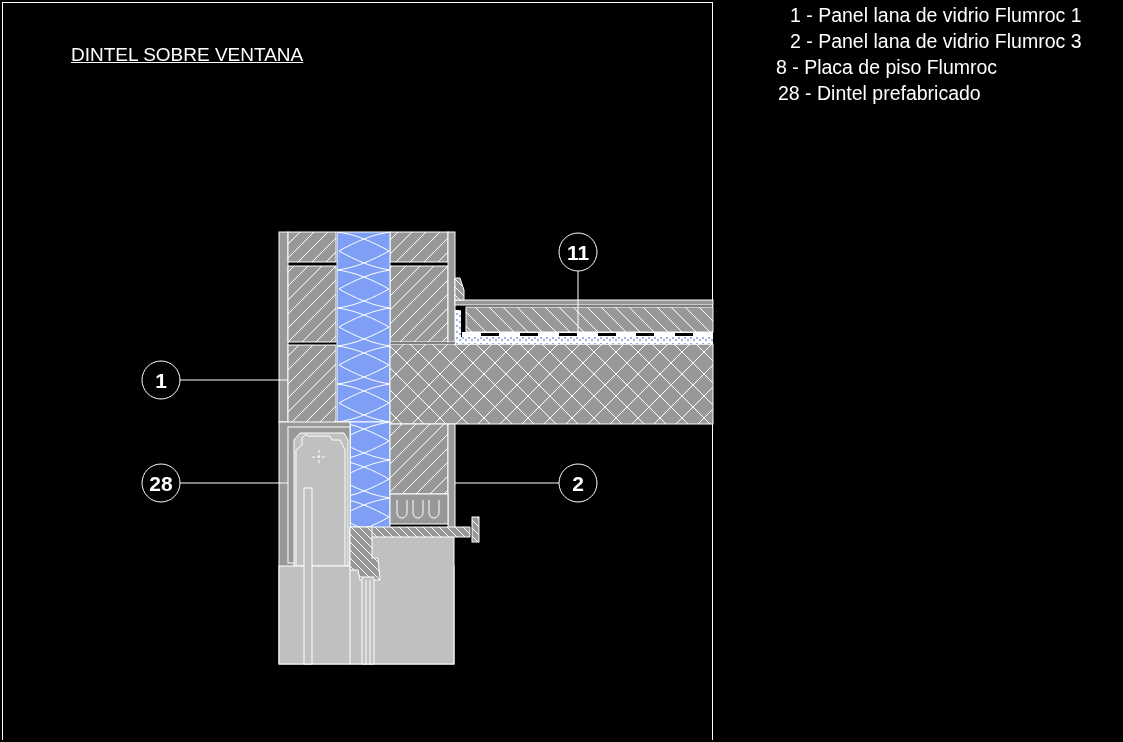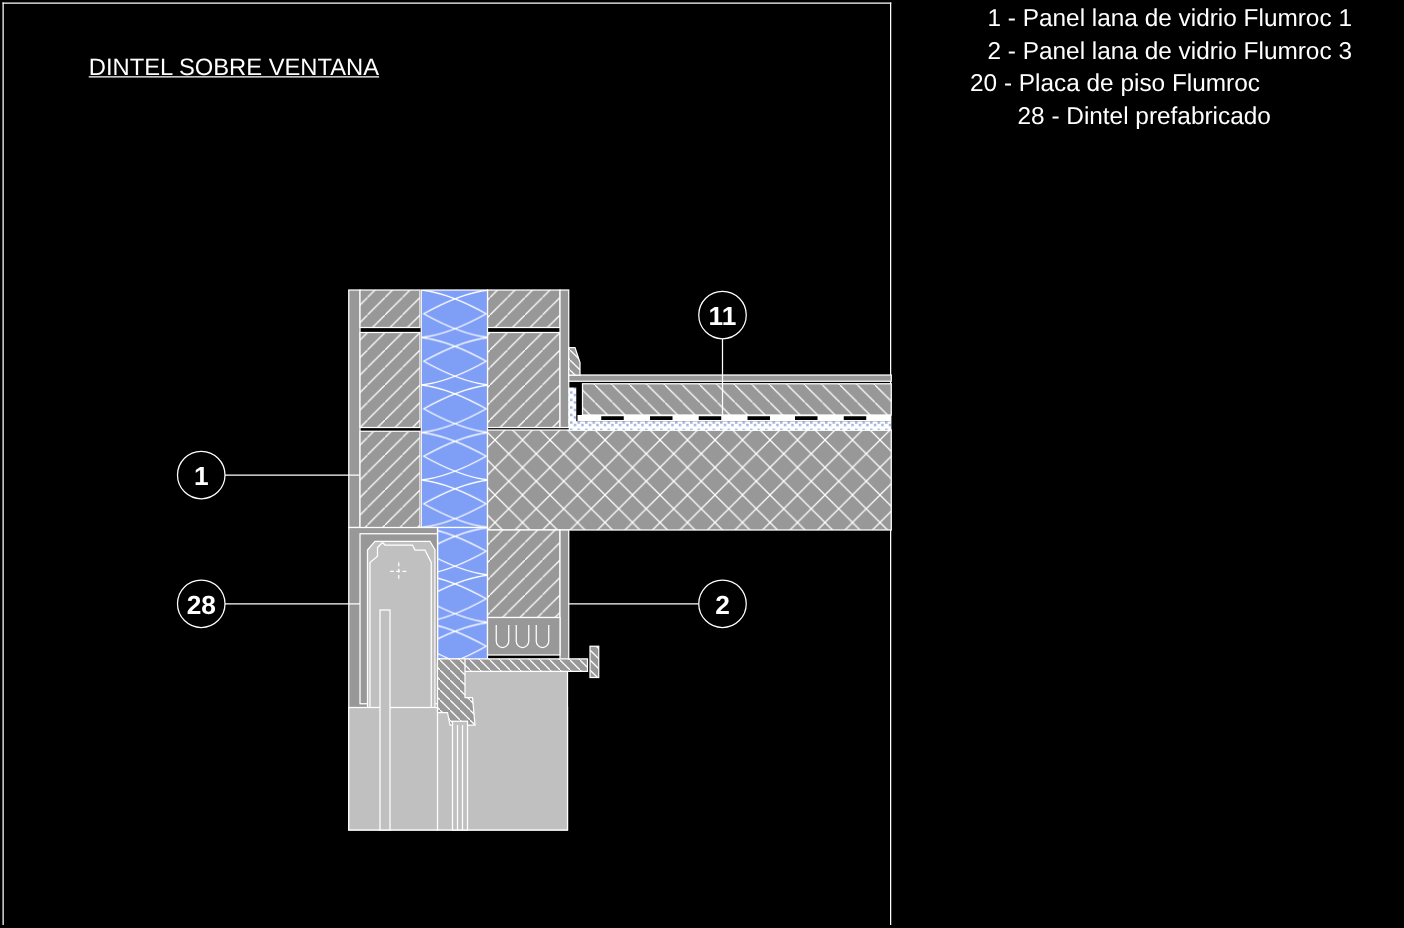--- a/index.html
+++ b/index.html
@@ -14,22 +14,22 @@
 </head>
 <body>
 
 <div id="frame"></div>
 
 <div id="title">DINTEL SOBRE VENTANA</div>
 
 <div id="legend">
   <div class="leg" style="left:50px;top:0px;">1 - Panel lana de  vidrio Flumroc 1</div>
   <div class="leg" style="left:50px;top:26px;">2 - Panel lana de  vidrio Flumroc 3</div>
-  <div class="leg" style="left:36px;top:52px;">20 - Placa de piso Flumroc</div>
-  <div class="leg" style="left:38px;top:78px;margin-left:36px;">28 - Dintel prefabricado</div>
+  <div class="leg" style="left:36px;top:52px;">8 - Placa de piso Flumroc</div>
+  <div class="leg" style="left:38px;top:78px;">28 - Dintel prefabricado</div>
 </div>
 
 <svg id="drawing" width="1123" height="742" viewBox="0 0 1123 742">
   <defs>
     <pattern id="hatchDiag" patternUnits="userSpaceOnUse" width="14" height="14" patternTransform="rotate(0)">
       <rect width="14" height="14" fill="#989898"></rect>
       <path d="M0,14 L14,0" stroke="#ffffff" stroke-width="1"></path>
     </pattern>
     <pattern id="hatchDiagSmall" patternUnits="userSpaceOnUse" width="8" height="8">
       <rect width="8" height="8" fill="#989898"></rect>

